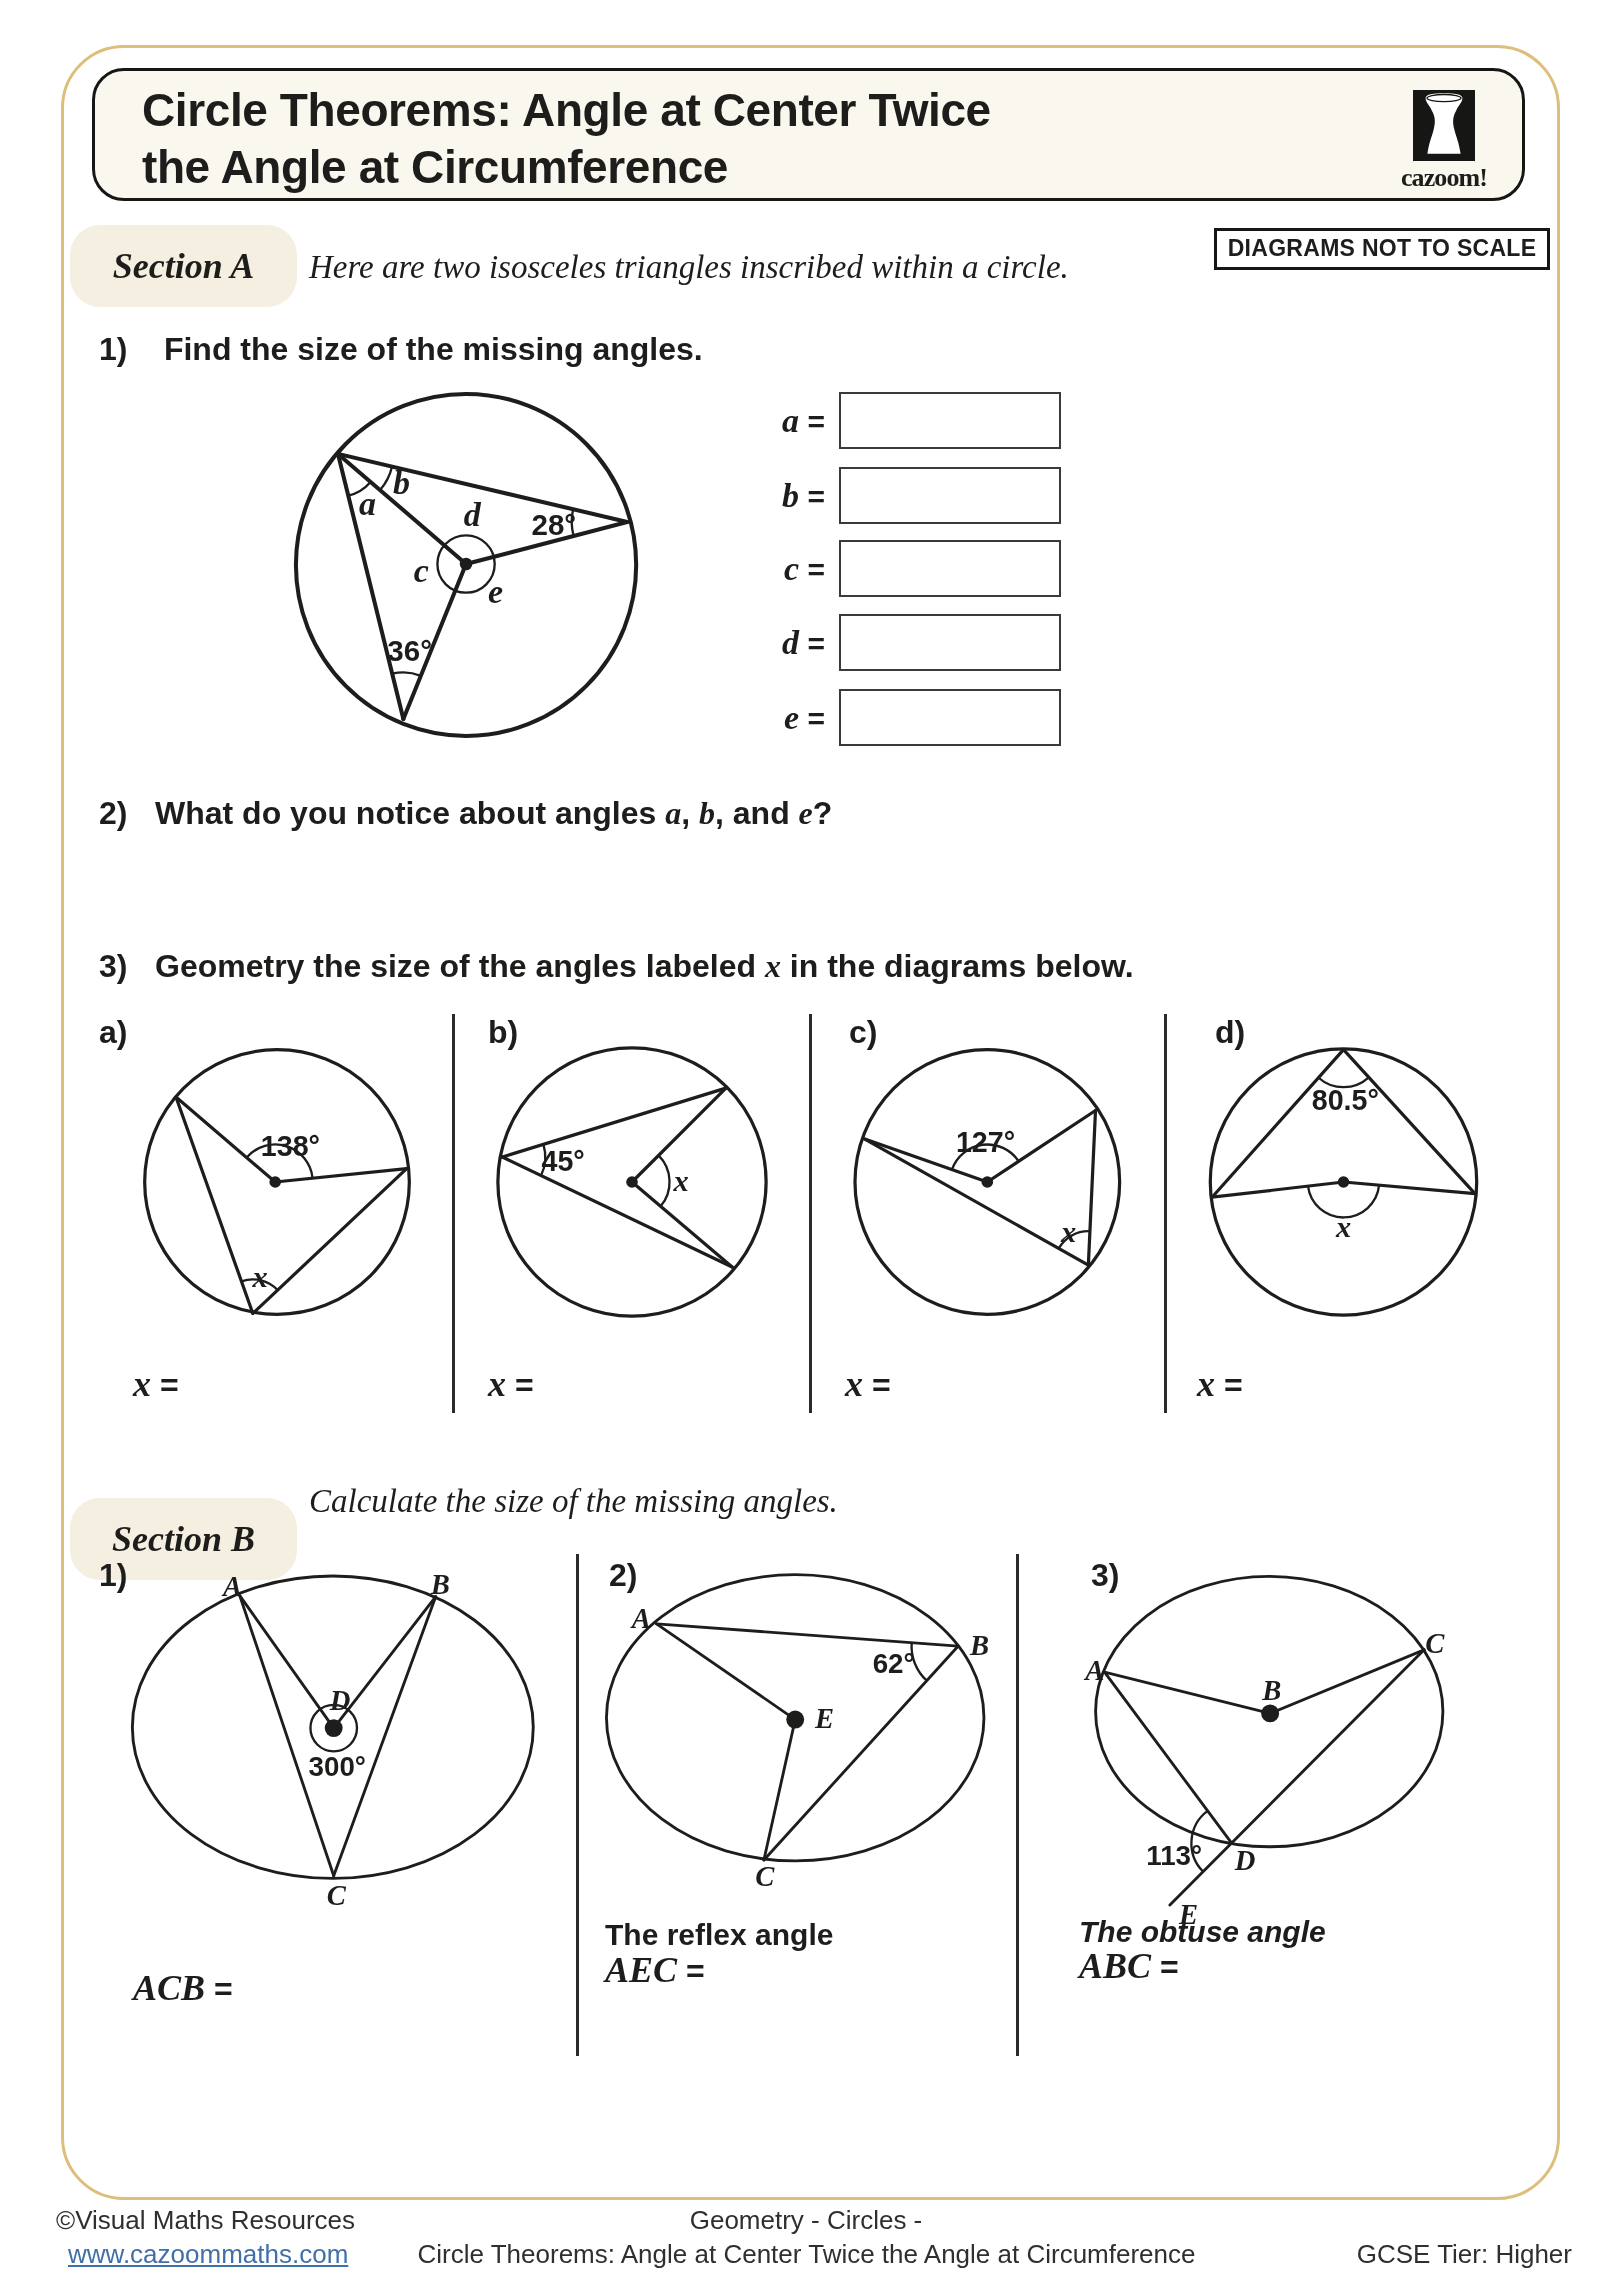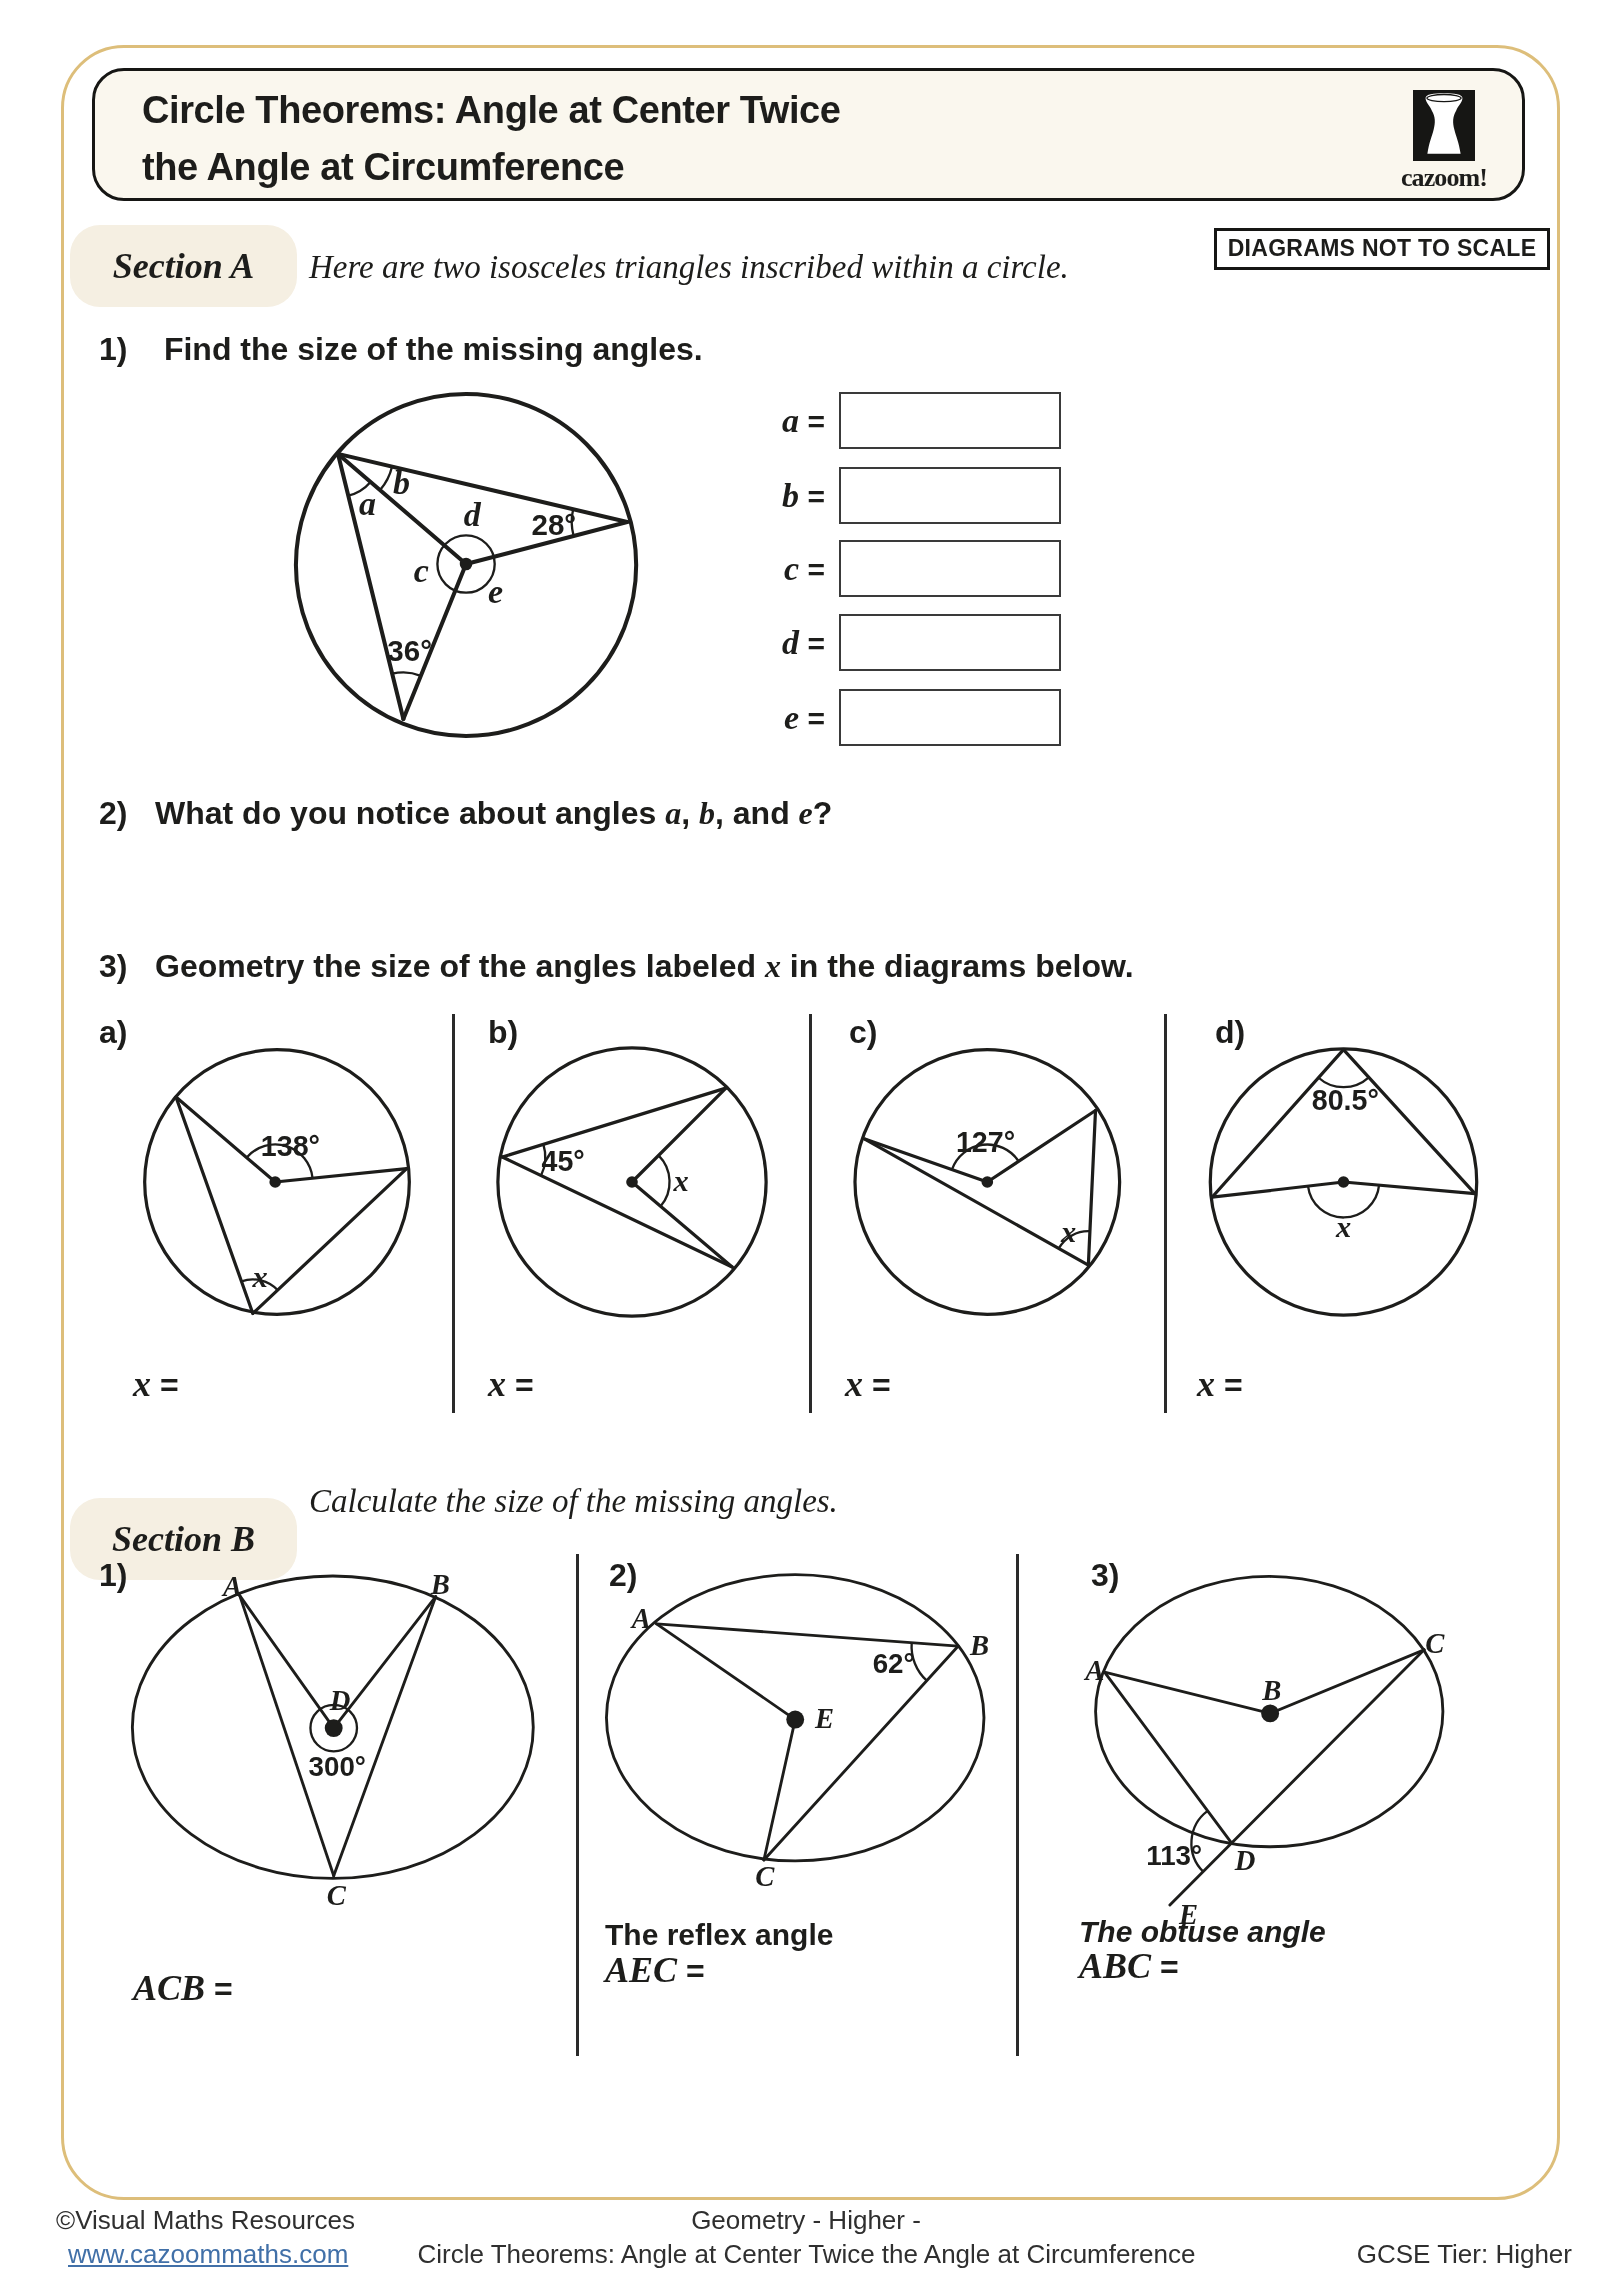--- a/index.html
+++ b/index.html
@@ -2,21 +2,21 @@
 <html style="font-size:14.3px"><head>
 <meta charset="utf-8">
 <style>
   html,body{margin:0;padding:0;background:#fff;}
   .page{position:relative;width:1622px;height:2293px;background:#ffffff;overflow:hidden;
         font-family:"Liberation Sans",sans-serif;color:#1d1d1b;}
   .gold-border{position:absolute;left:61px;top:45px;width:1499px;height:2155px;
         border:3.6px solid #ddbe7a;border-radius:63px;box-sizing:border-box;}
   .title-box{position:absolute;left:92px;top:68px;width:1433px;height:133px;
         border:3.6px solid #161614;border-radius:32px;background:#faf7ee;box-sizing:border-box;}
-  .title-text{position:absolute;left:142px;top:82px;font-size:38px;font-weight:700;
+  .title-text{position:absolute;left:142px;top:82px;font-size:46px;font-weight:700;
         line-height:57px;letter-spacing:-0.4px;color:#1d1d1b;}
   .logo-box{position:absolute;left:1413px;top:90px;width:62px;height:71px;}
   .logo-word{position:absolute;left:1379px;top:163px;width:130px;text-align:center;
         font-family:"Liberation Serif",serif;font-weight:700;font-size:26px;letter-spacing:-0.9px;}
   .section-pill{position:absolute;left:70px;width:227px;height:82px;background:#f5efe2;
         border-radius:30px;text-align:center;
         font-family:"Liberation Serif",serif;font-style:italic;font-weight:700;font-size:36px;line-height:82px;}
   .intro{position:absolute;left:309px;font-family:"Liberation Serif",serif;font-style:italic;
         font-size:33px;}
   .scale-box{position:absolute;left:1214px;top:228px;width:336px;height:42px;
@@ -264,18 +264,18 @@
   </svg>
   <div class="note" style="left:1079px;top:1915px;font-style:italic;">The obtuse angle</div>
   <div class="xans" style="left:1079px;top:1945px;">
     <span>ABC</span> <span class="eq">=</span>
   </div>
 
   <div class="footer" style="left:56px;top:2205px;">©Visual Maths Resources</div>
   <div class="footer" style="left:56px;top:2239px;margin-left:12px;">
     <a href="#">www.cazoommaths.com</a>
   </div>
-  <div class="footer" style="left:358px;width:896px;top:2205px;text-align:center;">Geometry - Higher -</div>
+  <div class="footer" style="left:358px;width:896px;top:2205px;text-align:center;">Geometry - Circles -</div>
   <div class="footer" style="left:296px;width:1021px;top:2239px;text-align:center;">Circle Theorems: Angle at Center Twice the Angle at Circumference</div>
   <div class="footer" style="left:1299px;width:273px;top:2239px;text-align:right;">GCSE Tier: Higher</div>
 
 </div>
 
 
 </body></html>

